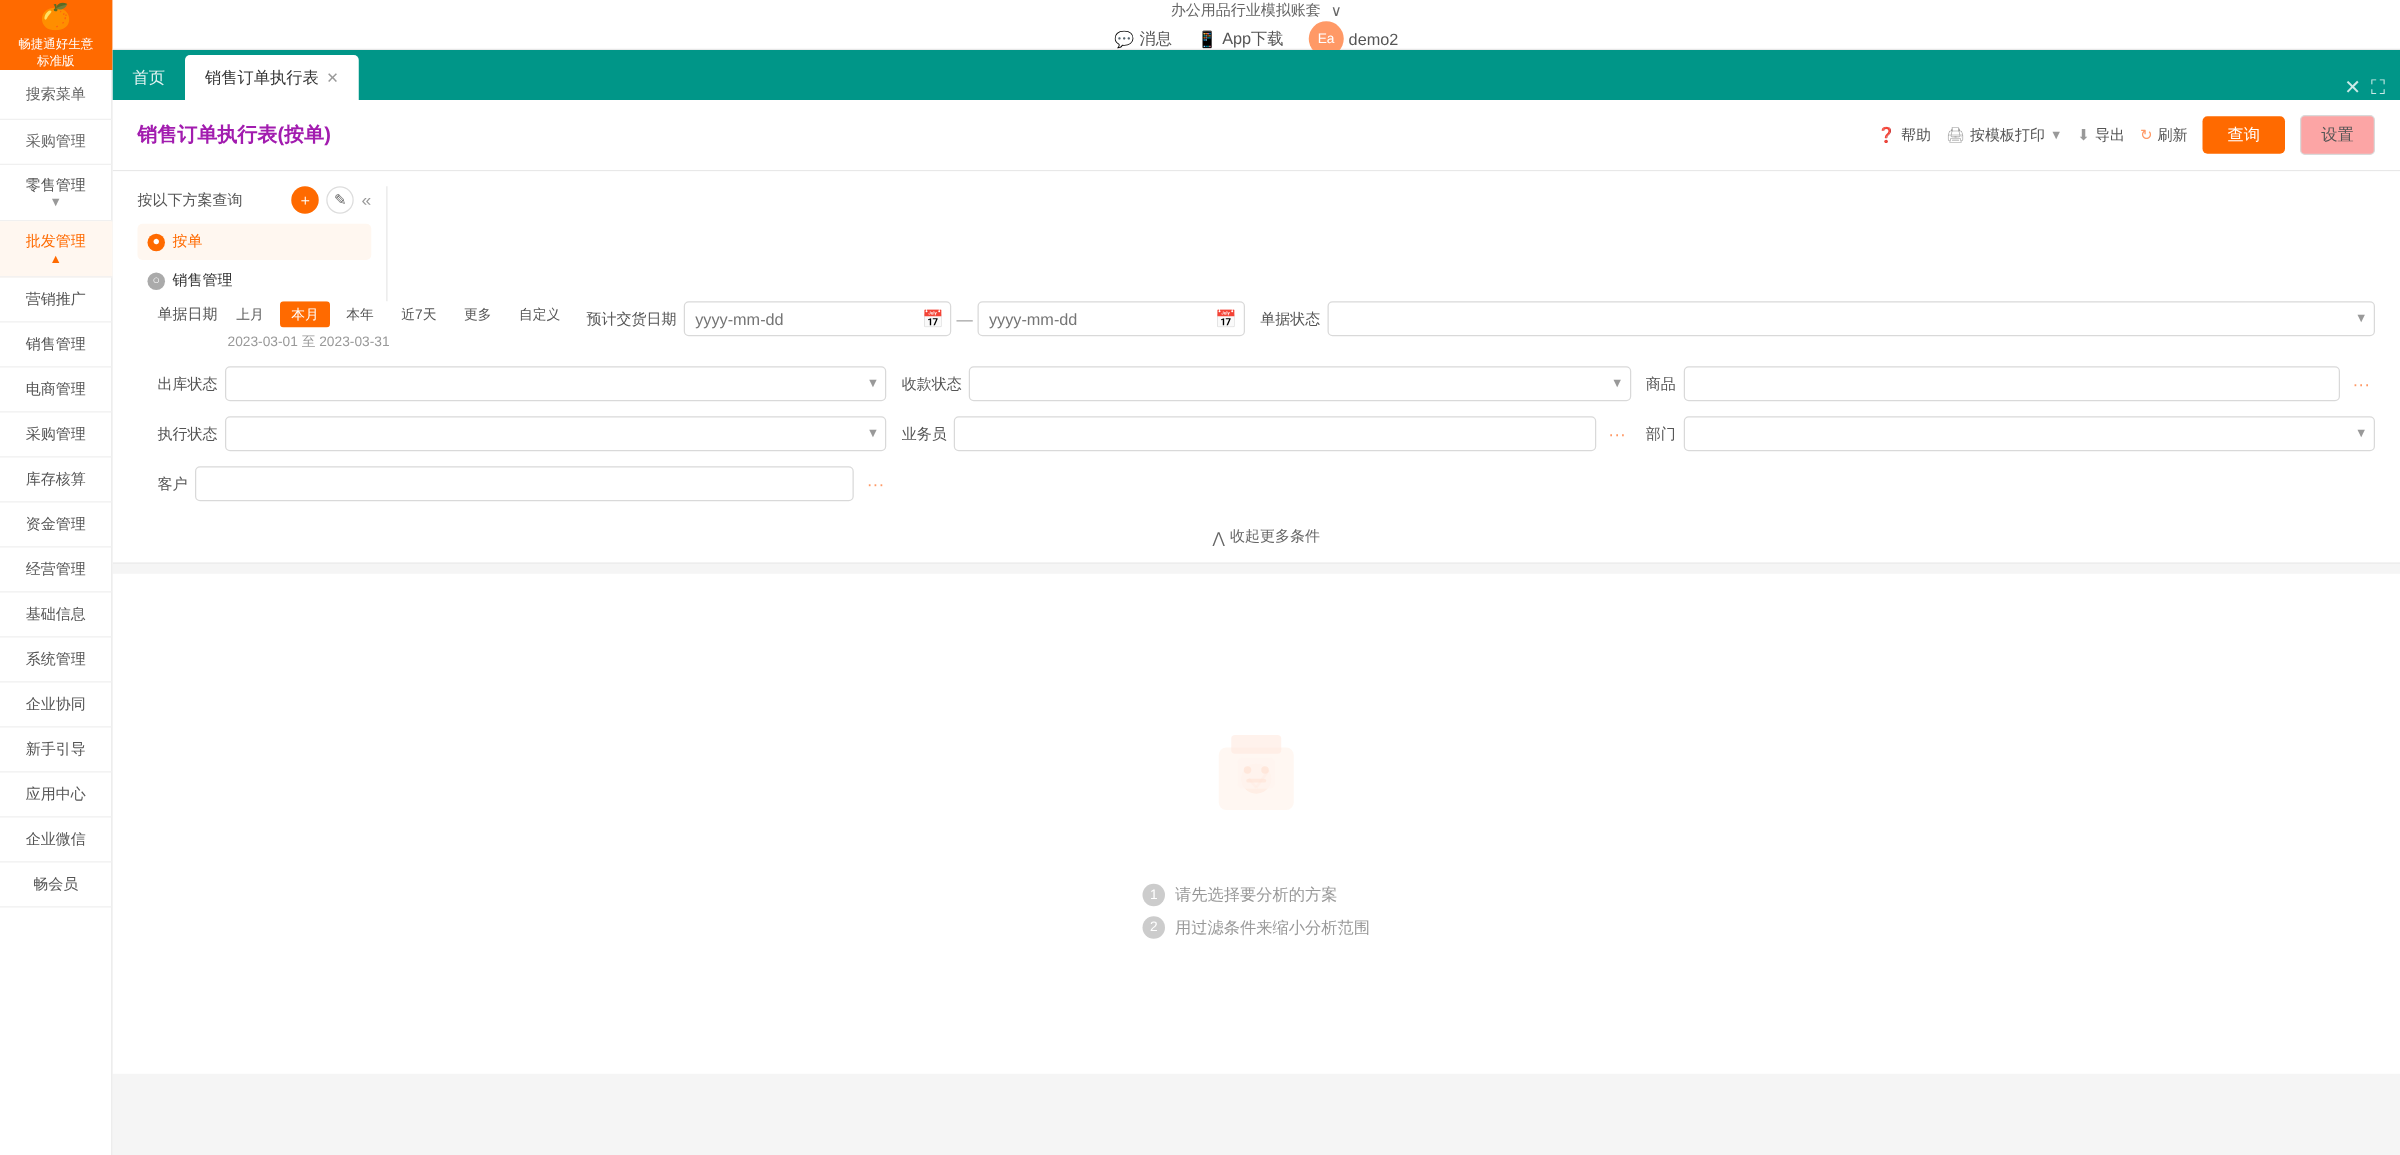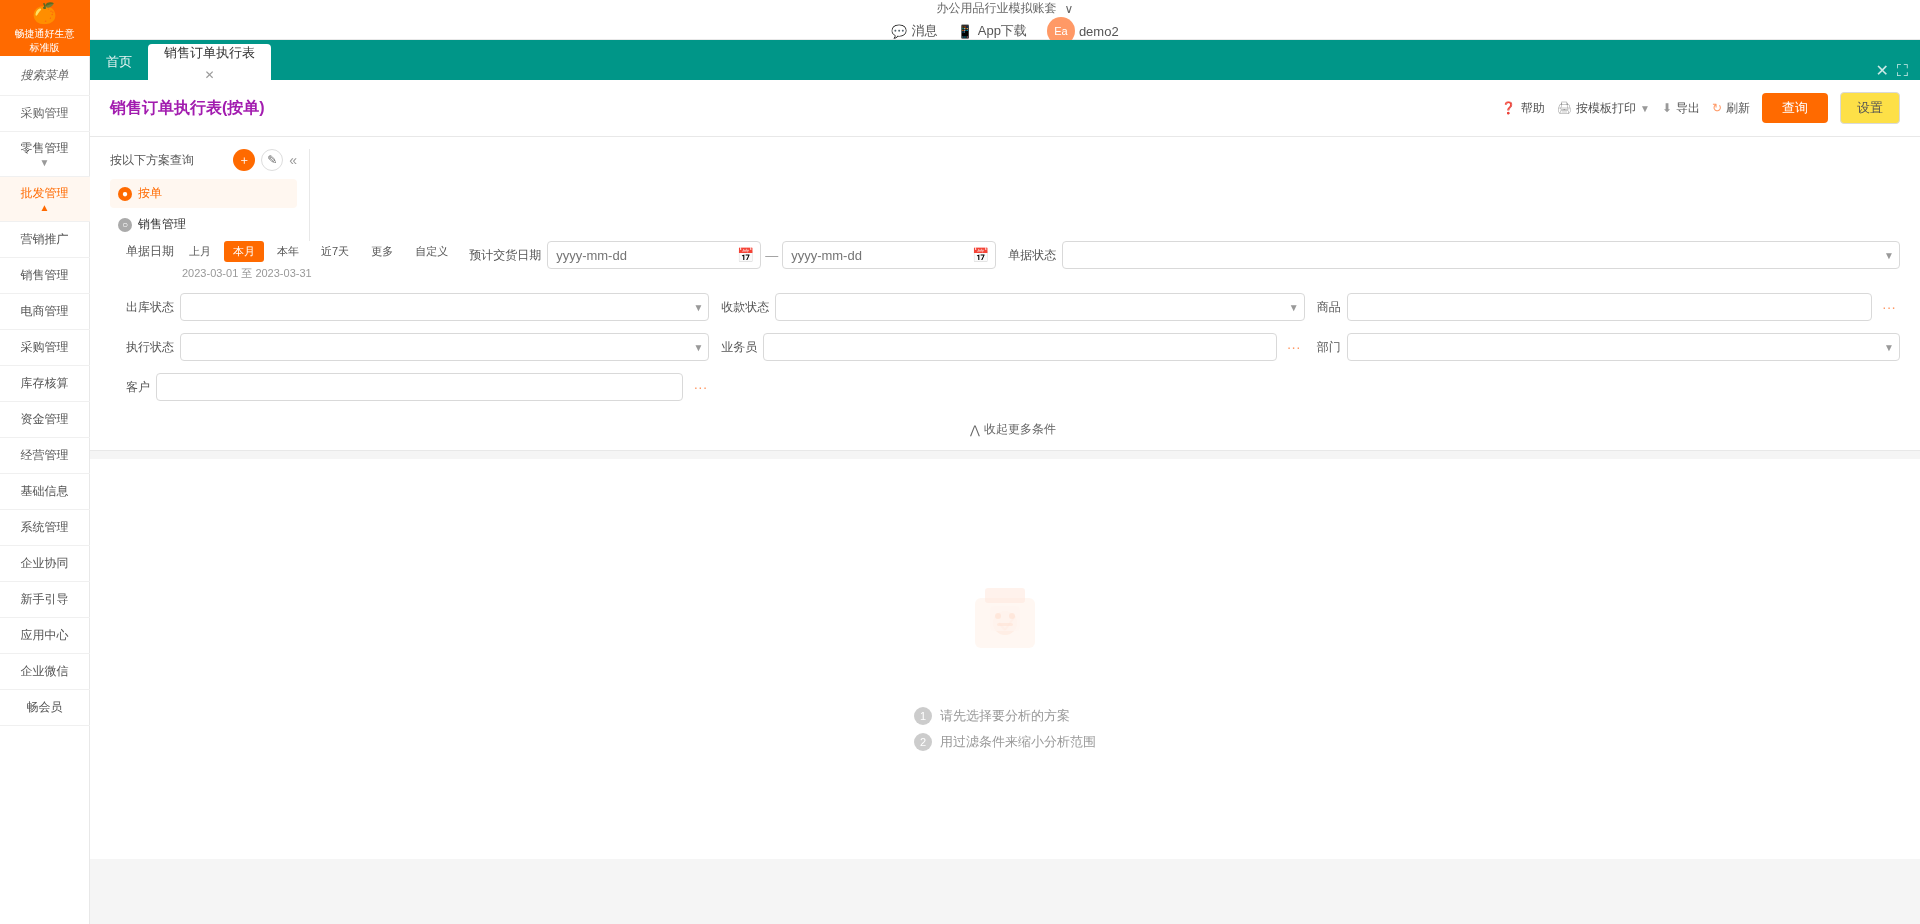--- a/index.html
+++ b/index.html
@@ -3,41 +3,41 @@
   <meta charset="utf-8">
   <style>
     * { margin: 0; padding: 0; box-sizing: border-box; }
     body { font-family: 'Microsoft YaHei', Arial, sans-serif; font-size: 13px; background: #f5f5f5; color: #333; width: 1920px; height: 924px; overflow: hidden; display: flex; }
 
     
     .sidebar { width: 90px; background: #fff; border-right: 1px solid #e8e8e8; display: flex; flex-direction: column; align-items: center; height: 924px; flex-shrink: 0; }
     .logo-area { width: 90px; height: 56px; background: #ff6a00; display: flex; flex-direction: column; align-items: center; justify-content: center; color: #fff; font-size: 11px; }
     .logo-icon { font-size: 20px; margin-bottom: 2px; }
     .logo-text { font-size: 10px; }
-    .search-menu { width: 90px; height: 40px; display: flex; align-items: center; justify-content: center; cursor: pointer; font-size: 12px; color: #666; border-bottom: 1px solid #f0f0f0; font-style: italic; }
+    .search-menu { width: 90px; height: 40px; display: flex; align-items: center; justify-content: center; cursor: pointer; font-size: 12px; color: #666; border-bottom: 1px solid #f0f0f0; }
     .quick-nav { width: 90px; height: 36px; display: flex; align-items: center; justify-content: center; font-size: 12px; color: #666; border-bottom: 1px solid #f0f0f0; cursor: pointer; }
     .nav-item { width: 90px; min-height: 36px; display: flex; align-items: center; justify-content: center; font-size: 12px; color: #555; cursor: pointer; border-bottom: 1px solid #f0f0f0; padding: 8px 4px; text-align: center; flex-direction: column; }
     .nav-item.active { color: #ff6a00; background: #fff7f0; }
     .nav-item .nav-label { font-size: 12px; }
 
     
     .main-area { flex: 1; display: flex; flex-direction: column; height: 924px; overflow: hidden; }
 
     
     .top-header { height: 40px; background: #fff; border-bottom: 1px solid #e8e8e8; display: flex; align-items: center; justify-content: space-between; padding: 0 16px; flex-shrink: 0; flex-direction: column; }
     .breadcrumb-area { display: flex; align-items: center; gap: 8px; font-size: 12px; color: #666; }
     .top-right { display: flex; align-items: center; gap: 20px; font-size: 13px; color: #555; }
     .top-right-item { display: flex; align-items: center; gap: 4px; cursor: pointer; }
     .avatar { width: 28px; height: 28px; border-radius: 50%; background: #ff9966; display: flex; align-items: center; justify-content: center; color: #fff; font-size: 11px; }
 
     
     .tab-bar { height: 40px; background: #009688; display: flex; align-items: flex-end; padding: 0 0 0 0; flex-shrink: 0; }
     .tab-item { height: 36px; padding: 0 16px; display: flex; align-items: center; gap: 6px; cursor: pointer; font-size: 13px; color: rgba(255,255,255,0.8); border-radius: 4px 4px 0 0; }
     .tab-item.home { background: transparent; color: rgba(255,255,255,0.9); }
-    .tab-item.active { background: #fff; color: #333; border-radius: 4px 4px 0 0; flex-direction: column; }
+    .tab-item.active { background: #fff; color: #333; border-radius: 4px 4px 0 0; }
     .tab-close { color: #999; font-size: 12px; cursor: pointer; }
     .tab-right-controls { margin-left: auto; display: flex; align-items: center; gap: 8px; padding: 0 12px; }
     .tab-control-btn { color: rgba(255,255,255,0.8); font-size: 16px; cursor: pointer; }
 
     
     .page-content { flex: 1; overflow-y: auto; background: #f5f5f5; }
 
     
     .page-title-bar { background: #fff; padding: 12px 20px; display: flex; align-items: center; justify-content: space-between; border-bottom: 1px solid #e8e8e8; }
     .page-title { font-size: 16px; font-weight: bold; color: #a21caf; }
@@ -73,21 +73,21 @@
     .date-range { font-size: 11px; color: #999; margin-left: 4px; }
     .date-input-wrap { display: flex; align-items: center; gap: 4px; }
     .date-input { height: 28px; border: 1px solid #d9d9d9; border-radius: 4px; padding: 0 28px 0 8px; font-size: 13px; outline: none; min-width: 130px; color: #bbb; }
     .date-icon { color: #ff9966; font-size: 14px; position: absolute; right: 6px; top: 50%; transform: translateY(-50%); pointer-events: none; }
     .input-icon-wrap { position: relative; display: inline-flex; align-items: center; }
     .dots-btn { color: #ff9966; font-size: 14px; cursor: pointer; padding: 0 4px; }
 
     .collapse-more-row { display: flex; justify-content: center; padding: 8px 0 0; }
     .collapse-more-btn { display: flex; align-items: center; gap: 4px; font-size: 12px; color: #666; cursor: pointer; }
     .btn-query { background: #ff6a00; color: #fff; border: none; padding: 6px 20px; border-radius: 4px; font-size: 13px; cursor: pointer; }
-    .btn-setting { background: #fde047; color: #555; border: 1px solid #d9d9d9; padding: 6px 16px; border-radius: 4px; font-size: 13px; cursor: pointer; }
+    .btn-setting { background: #fca5a5; color: #555; border: 1px solid #d9d9d9; padding: 6px 16px; border-radius: 4px; font-size: 13px; cursor: pointer; }
 
     
     .empty-state { display: flex; flex-direction: column; align-items: center; justify-content: center; padding: 80px 20px; background: #fff; margin-top: 8px; min-height: 400px; }
     .empty-icon { font-size: 80px; margin-bottom: 20px; opacity: 0.3; }
     .empty-hints { display: flex; flex-direction: column; gap: 8px; }
     .empty-hint { display: flex; align-items: center; gap: 8px; font-size: 13px; color: #999; }
     .hint-num { width: 18px; height: 18px; border-radius: 50%; background: #ccc; color: #fff; font-size: 11px; display: flex; align-items: center; justify-content: center; flex-shrink: 0; }
 
     
     .status-select-wrap { position: relative; display: flex; align-items: center; flex: 1; min-width: 200px; }

